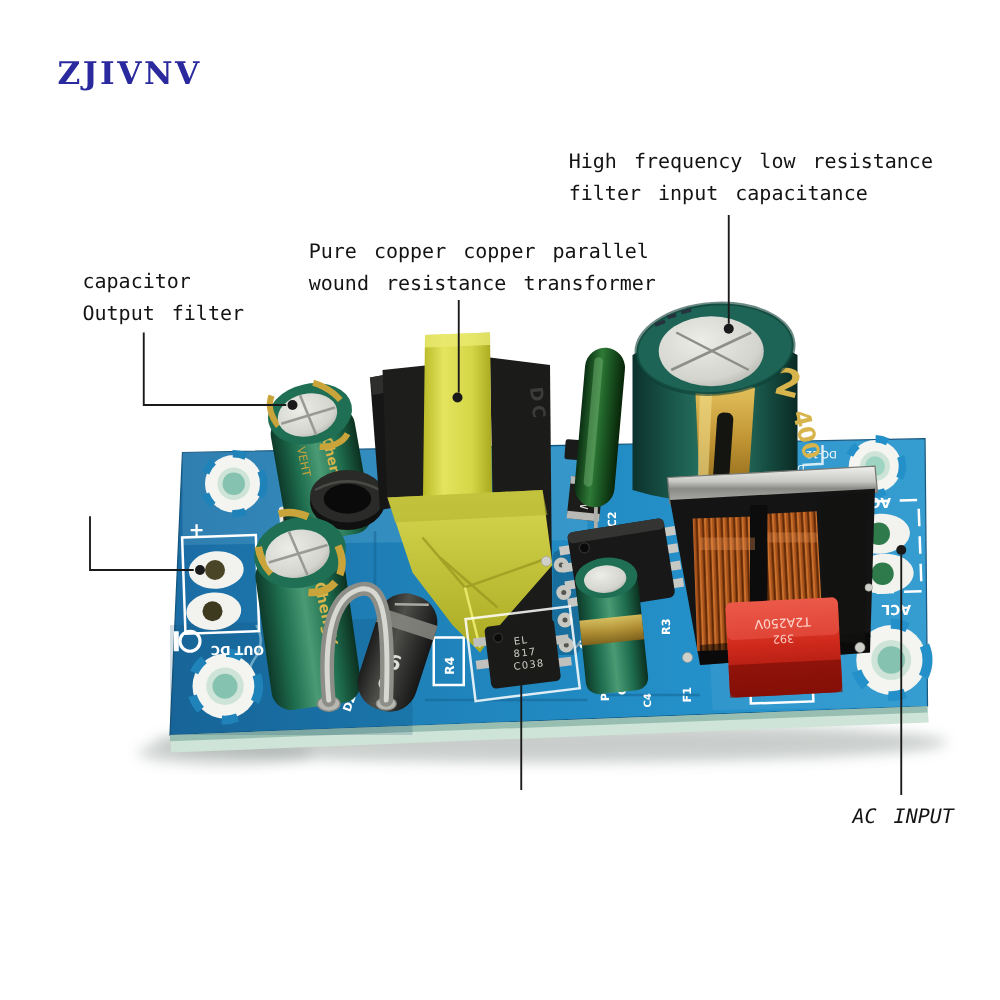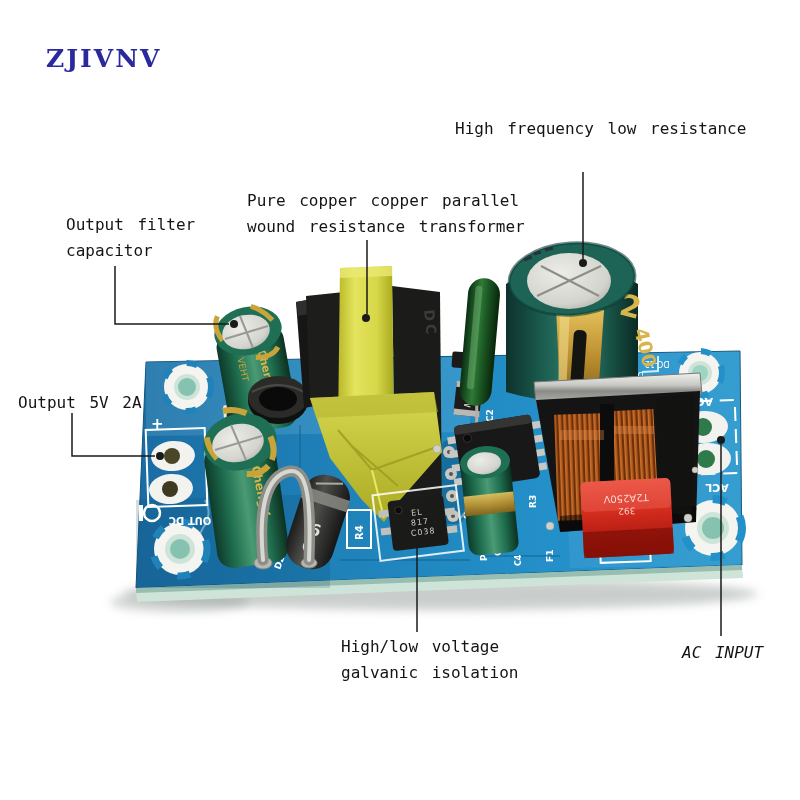--- a/index.html
+++ b/index.html
@@ -369,33 +369,27 @@
         <circle cx="160" cy="456" r="4"></circle>
       <circle cx="417" cy="542" r="4"></circle>
         <circle cx="721" cy="440" r="4"></circle>
     </g>
   </svg>
 
   <div class="watermark">ZJIVNV</div>
 
   <div class="ann ann-filter">
     <div>High frequency low resistance</div>
+    <div>filter input capacitance</div>
   </div>
   <div class="ann ann-transformer">
     <div>Pure copper copper parallel</div>
     <div>wound resistance transformer</div>
   </div>
   <div class="ann ann-output-filter">
+    <div>capacitor</div>
     <div>Output filter</div>
-    <div>capacitor</div>
-  </div>
-  <div class="ann ann-output-rating">
-    <div>Output 5V 2A</div>
-  </div>
-  <div class="ann ann-isolation">
-    <div>High/low voltage</div>
-    <div>galvanic isolation</div>
   </div>
   <div class="ann ann-ac-input">
     <div>AC INPUT</div>
   </div>
 
 </div>
 
 </body></html>

